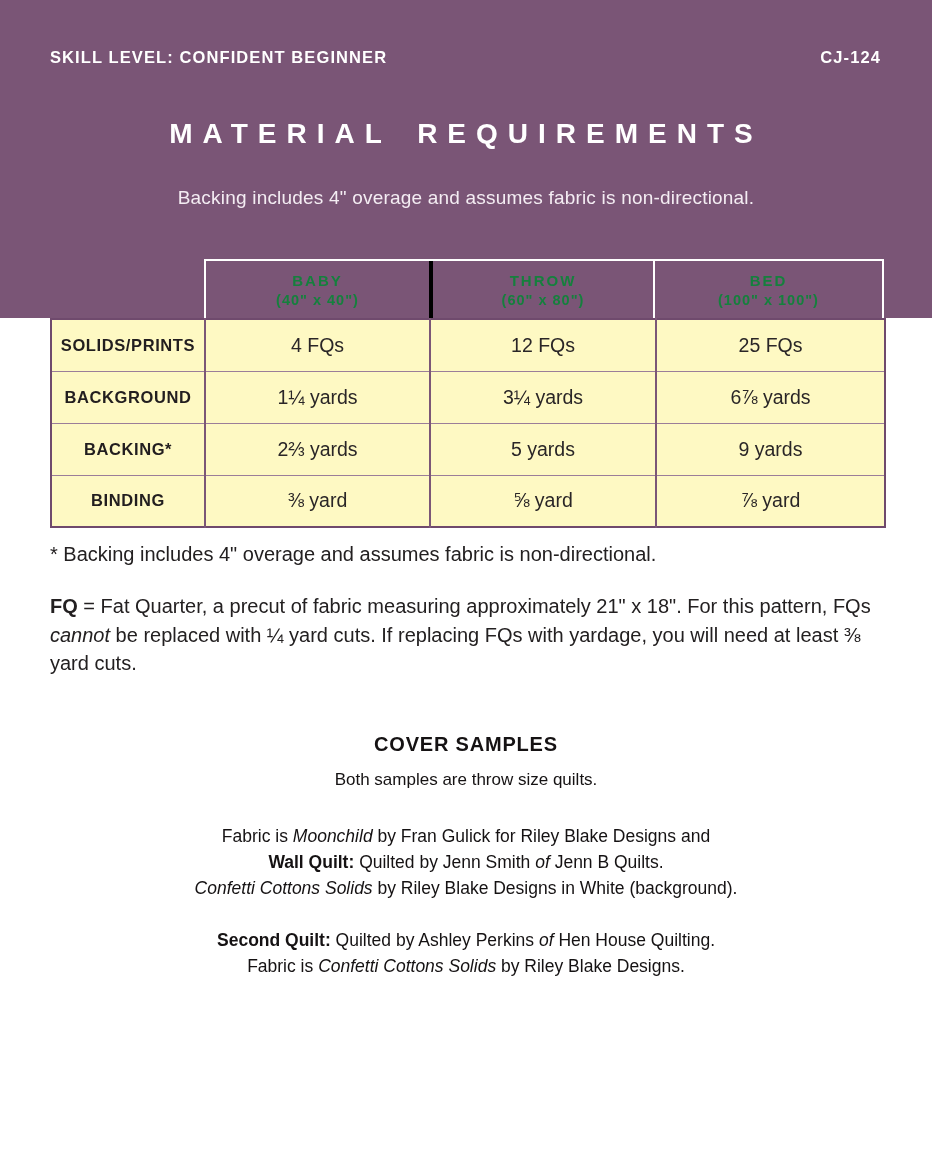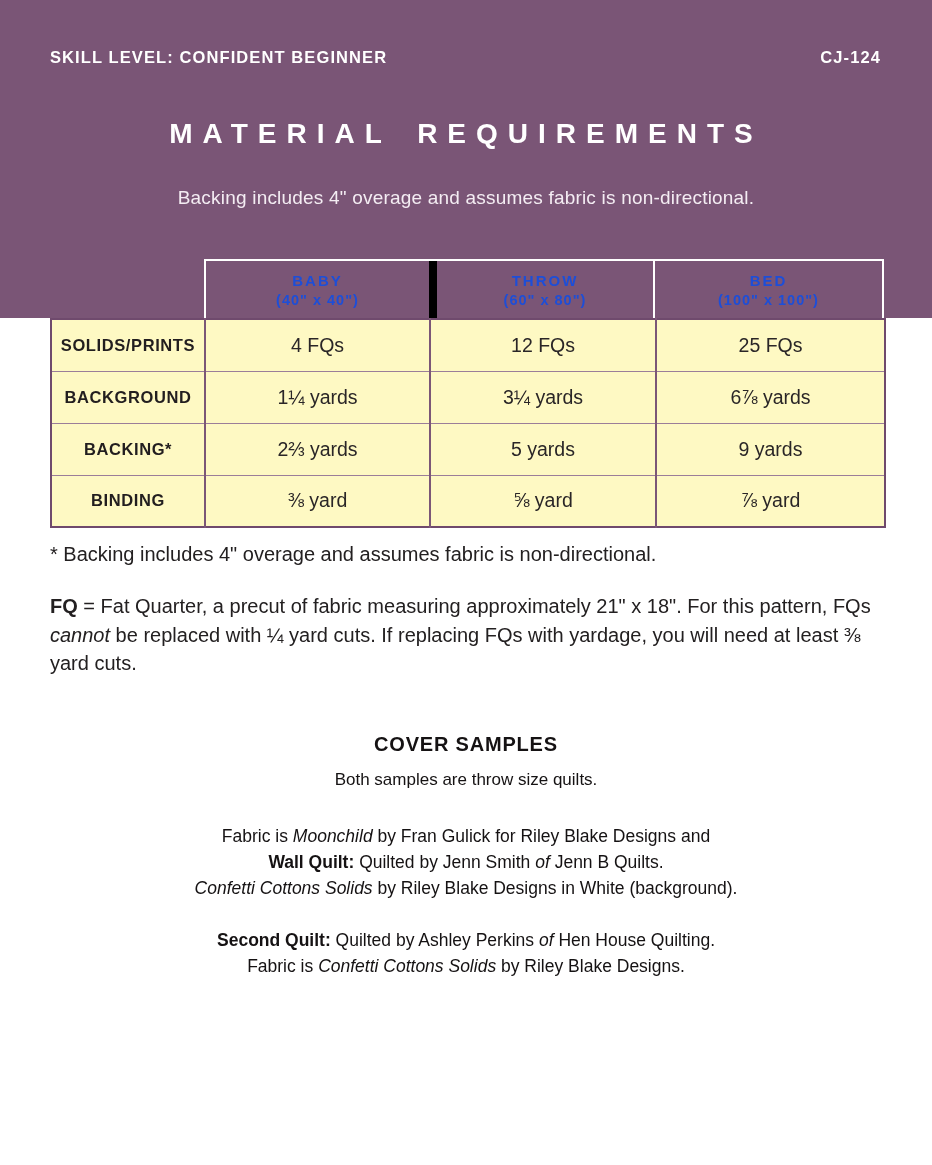--- a/index.html
+++ b/index.html
@@ -31,24 +31,24 @@
   }
 
   
   .thead {
     position:absolute; top:259px; left:204px; width:680px; height:59px;
     display:flex;
     border:2px solid #ffffff; border-bottom:none;
   }
   .hcell {
     display:flex; flex-direction:column; justify-content:center; align-items:center;
-    color:#1d4ed8; text-align:center;
+    color:#15803d; text-align:center;
   }
   .hcell.c1 { width:223px; }
-  .hcell.c2 { width:226px; border-left:8px solid #000000; border-right:2px solid #ffffff; }
+  .hcell.c2 { width:226px; border-left:4px solid #000000; border-right:2px solid #ffffff; }
   .hcell.c3 { width:227px; }
   .hname { font-weight:bold; font-size:15px; letter-spacing:2px; }
   .hsize { font-weight:bold; font-size:14.5px; letter-spacing:1px; margin-top:3px; }
 
   
   .mat-table {
     position:absolute; top:318px; left:50px;
     border-collapse:collapse; table-layout:fixed;
     background:#fef9c3;
     border:2px solid #6f4a6d;

